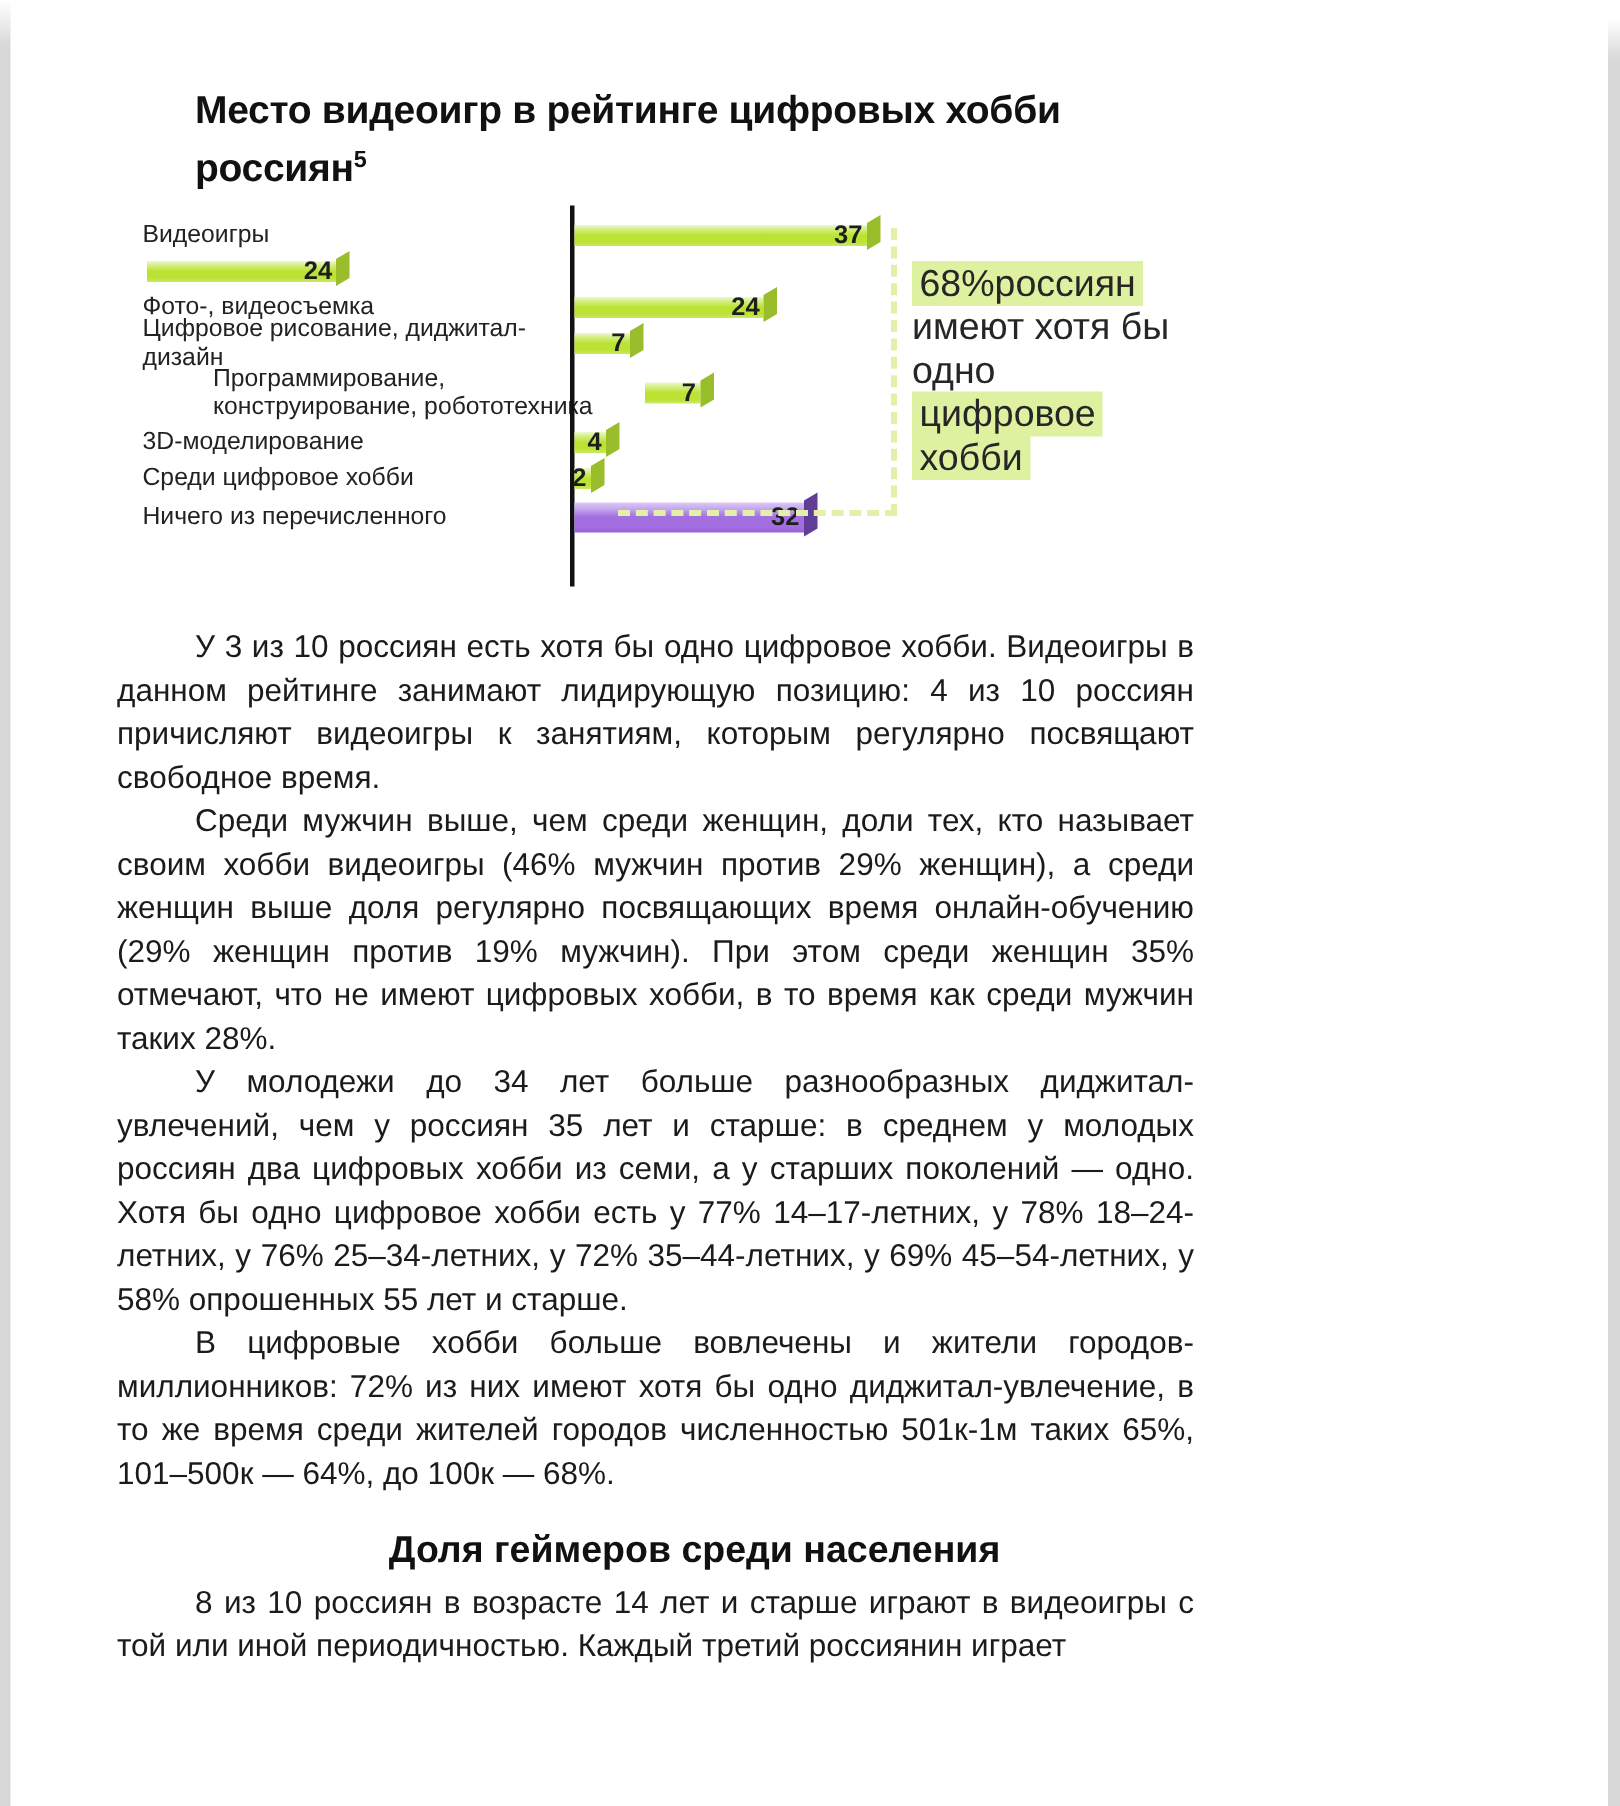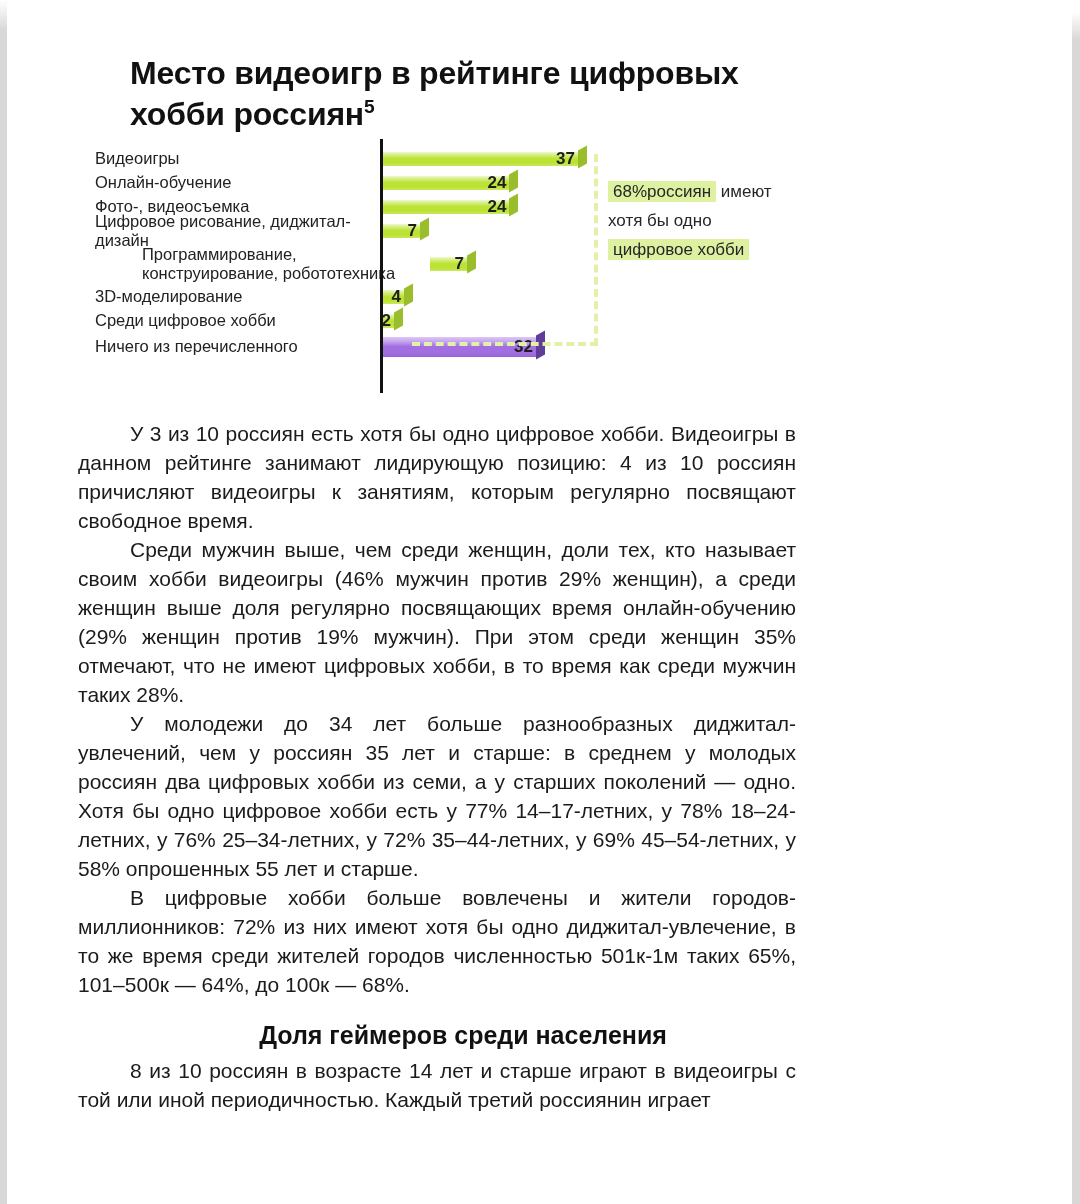--- a/index.html
+++ b/index.html
@@ -12,21 +12,21 @@
     color:#1b1b1b;
     overflow:hidden;
   }
   .edge { position:absolute; top:0; bottom:0; }
   .edge-left  { left:0;  width:7px; background:linear-gradient(180deg, rgba(216,216,216,0) 0px, #d8d8d8 30px, #d8d8d8 100%); }
   .edge-right { right:0; width:8px; background:linear-gradient(180deg, rgba(216,216,216,0) 12px, #d8d8d8 40px, #d8d8d8 100%); }
 
   h1.chart-title {
     margin:56px 0 0 130px;
     width:640px;
-    font-size:32px; line-height:34px; font-weight:700;
+    font-size:26px; line-height:34px; font-weight:700;
     letter-spacing:-0.2px; color:#111;
   }
   h1.chart-title sup { font-size:60%; }
 
   .chart { position:relative; margin:16px 0 0 95px; height:242px; }
   .chart-rows { position:relative; width:503px; }
   .chart-axis { position:absolute; left:285px; top:-8px; height:254px; width:3px; background:#111; }
   .chart-row { display:flex; align-items:center; height:24px; }
   .chart-row.double { height:42px;margin-left:47px; }
   .chart-row.purple-row { height:28px; }
@@ -44,21 +44,21 @@
   .chart-bar-cap {
     position:absolute; right:-9px; top:-4px; width:9px; height:calc(100% + 4px);
     transform:skewY(-30deg);
   }
   .chart-bracket {
     position:absolute; top:7px; left:317px; width:186px; height:192px;
     border-right:4px dashed #e3f1a8; border-bottom:4px dashed #e3f1a8;
   }
   .chart-annotation {
     position:absolute; top:30px; left:513px; width:178px;
-    font-size:17px; line-height:29px; color:#262626;
+    font-size:25px; line-height:29px; color:#262626;
   }
   .chart-annotation .hl {
     padding:1px 5px;
     -webkit-box-decoration-break:clone; box-decoration-break:clone;
   }
 
   .body-text {
     margin:30px 0 0 78px; width:718px;
     font-size:21px; line-height:29px; text-align:justify; color:#1b1b1b;
   }
@@ -83,21 +83,20 @@
     <div class="chart-row">
           <div class="chart-row-label">Видеоигры</div>
           <div class="chart-row-bars">
             <div class="chart-bar" style="width: 195px; background: linear-gradient(rgb(238, 248, 208) 0%, rgb(211, 238, 126) 22%, rgb(188, 227, 52) 48%, rgb(188, 227, 52) 80%, rgb(201, 233, 100) 100%); text-align: right;">
               <div class="chart-bar-cap" style="background: rgb(154, 189, 43);"></div>
               <span class="chart-bar-value">37</span>
             </div>
           </div>
         </div>
         <div class="chart-row">
-          <div class="chart-row-label">Онлайн-обучение</div>
           <div class="chart-row-bars">
             <div class="chart-bar" style="width: 126.486px; background: linear-gradient(rgb(238, 248, 208) 0%, rgb(211, 238, 126) 22%, rgb(188, 227, 52) 48%, rgb(188, 227, 52) 80%, rgb(201, 233, 100) 100%);">
               <div class="chart-bar-cap" style="background: rgb(154, 189, 43);"></div>
               <span class="chart-bar-value">24</span>
             </div>
           </div>
         </div>
         <div class="chart-row">
           <div class="chart-row-label">Фото-, видеосъемка</div>
           <div class="chart-row-bars">

